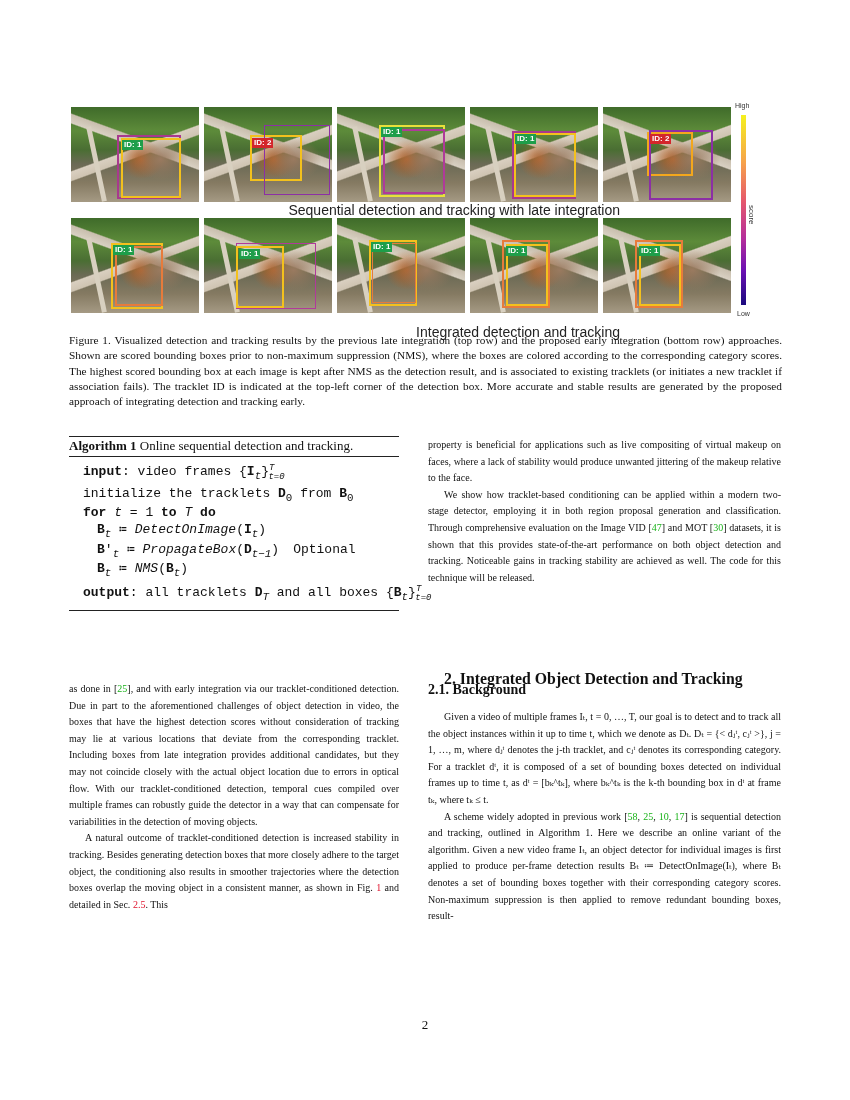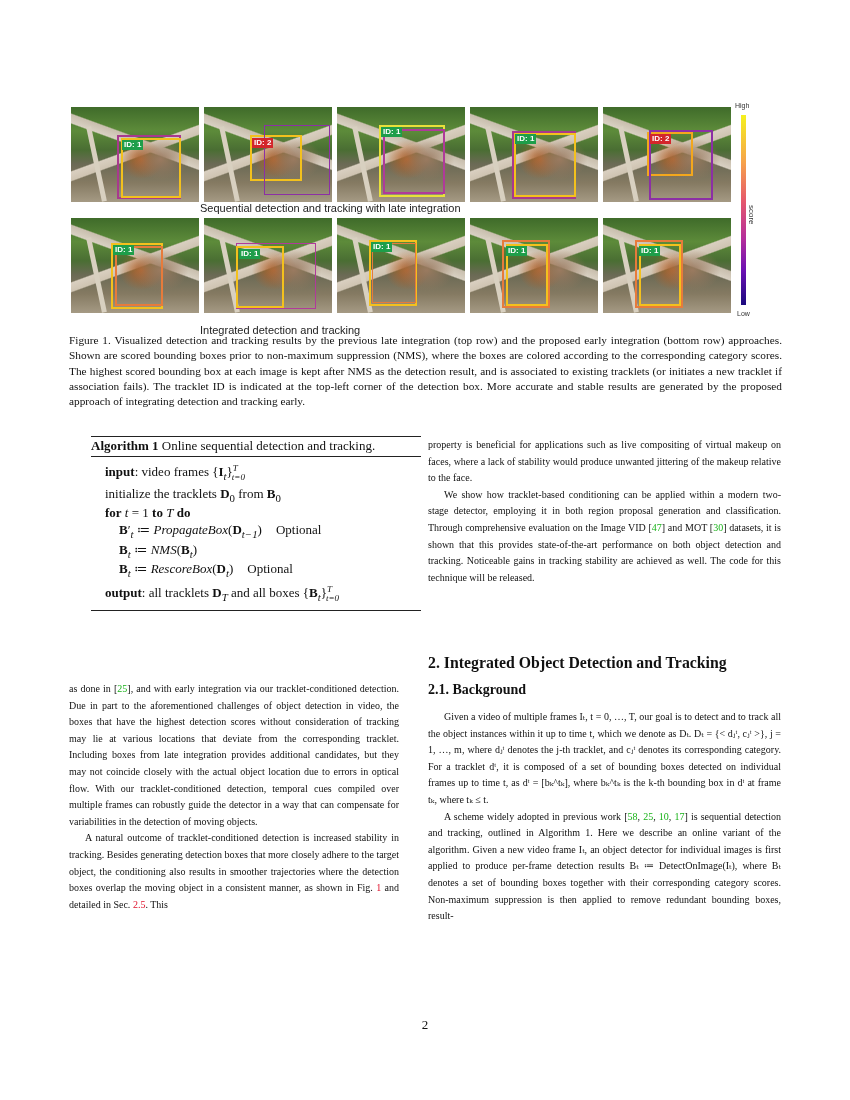--- a/index.html
+++ b/index.html
@@ -8,37 +8,37 @@
   .frame{position:absolute;width:128px;height:95px;overflow:hidden;
     background:
       radial-gradient(ellipse 40px 30px at 70% 55%, #9a7a60 0%, rgba(154,122,96,0) 70%),
       radial-gradient(ellipse 25px 22px at 55% 55%, #b4622a 0%, rgba(180,98,42,0) 90%),
       linear-gradient(160deg, transparent 45%, #d9cfc0 46%, #cfc4b2 52%, transparent 53%),
       linear-gradient(20deg, transparent 55%, #d8d0c2 56%, #c9bfae 62%, transparent 63%),
       linear-gradient(180deg, #3f6b2a 0%, #5d8b3a 25%, #4a6e33 45%, #6b6a55 60%, #857a62 80%, #a59a84 100%);}
   .frame::before{content:"";position:absolute;left:18%;top:20%;width:5px;height:80%;background:#d8d0c0;transform:rotate(-12deg);}
   .bbox{position:absolute;box-sizing:border-box;}
   .tag{position:absolute;font-family:"Liberation Sans","DejaVu Sans",sans-serif;font-size:8px;font-weight:bold;color:#fff;padding:0 2px;line-height:10px;}
-  .rowlabel{position:absolute;font-family:"Liberation Sans","DejaVu Sans",sans-serif;font-size:11px;color:#222;text-align:left;}
+  .rowlabel{position:absolute;font-family:"Liberation Sans","DejaVu Sans",sans-serif;font-size:14px;color:#222;text-align:right;}
   .cbar{position:absolute;left:741px;top:115px;width:5px;height:190px;background:linear-gradient(180deg,#f5f11e 0%,#f6a24b 25%,#e6596b 45%,#b52e9b 65%,#6b11b3 82%,#1b0a7e 100%);}
   .cbtext{position:absolute;font-family:"Liberation Sans","DejaVu Sans",sans-serif;font-size:7px;color:#333;}
   .caption{position:absolute;left:69px;top:333px;width:713px;font-size:11.3px;line-height:15.3px;text-align:justify;}
   .col{position:absolute;font-size:10px;line-height:16.6px;text-align:justify;}
   .col p{margin:0;}
   .indent{text-indent:16px;}
   .green{color:#19b219;}
   .red{color:#e0112b;}
-  .algo{position:absolute;left:69px;top:436px;width:330px;font-size:13px;line-height:16.3px;margin-left:22px;}
+  .algo{position:absolute;left:69px;top:436px;width:330px;font-size:13px;line-height:16.3px;}
   .algo .rule{border-top:1.3px solid #222;}
   .algo .hdr{padding:1px 0 2px 0;border-bottom:0.8px solid #222;}
-  .algo .ln{white-space:nowrap;}
+  .algo .ln{white-space:nowrap;font-family:Liberation Mono, monospace;}
   .algo .i1{padding-left:14px;}
   .math{font-style:italic;}
   .opt{margin-left:14px;}
-  h2{position:absolute;margin:0;font-size:15.8px;font-weight:bold;}
+  h2{position:absolute;margin:16px;font-size:15.8px;font-weight:bold;}
   h3{position:absolute;margin:0;font-size:14px;font-weight:bold;}
   .pageno{position:absolute;left:0;width:850px;top:1017px;text-align:center;font-size:13px;}
 </style>
 </head>
 <body>
 
 <div>
 
   <div class="frame" style="left:71px;top:107px;">
     <div class="bbox" style="left:46px;top:28px;width:64px;height:64px;border:2px solid #a8398e;"></div>
@@ -102,23 +102,23 @@
 
 <div class="caption">Figure 1. Visualized detection and tracking results by the previous late integration (top row) and the proposed early integration (bottom row) approaches. Shown are scored bounding boxes prior to non-maximum suppression (NMS), where the boxes are colored according to the corresponding category scores. The highest scored bounding box at each image is kept after NMS as the detection result, and is associated to existing tracklets (or initiates a new tracklet if association fails). The tracklet ID is indicated at the top-left corner of the detection box. More accurate and stable results are generated by the proposed approach of integrating detection and tracking early.</div>
 
 <div class="algo">
   <div class="rule"></div>
   <div class="hdr"><b>Algorithm 1</b><span> Online sequential detection and tracking.</span></div>
   <div style="padding:3px 0 3px 14px;">
     <div class="ln"><b>input</b>: video frames {<b>I</b><sub class="math">t</sub>}<sup class="math" style="font-size:9px;">T</sup><sub class="math" style="font-size:9px;margin-left:-6px;">t=0</sub></div>
     <div class="ln">initialize the tracklets <b>D</b><sub>0</sub> from <b>B</b><sub>0</sub></div>
     <div class="ln"><b>for</b> <span class="math">t</span> = 1 <b>to</b> <span class="math">T</span> <b>do</b></div>
+    <div class="ln i1"><b>B</b><sub class="math">t</sub> ≔ <span class="math">DetectOnImage</span>(<b>I</b><sub class="math">t</sub>)</div>
     <div class="ln i1"><b>B</b>′<sub class="math">t</sub> ≔ <span class="math">PropagateBox</span>(<b>D</b><sub class="math">t−1</sub>)<span class="opt">Optional</span></div>
     <div class="ln i1"><b>B</b><sub class="math">t</sub> ≔ <span class="math">NMS</span>(<b>B</b><sub class="math">t</sub>)</div>
-    <div class="ln i1"><b>B</b><sub class="math">t</sub> ≔ <span class="math">RescoreBox</span>(<b>D</b><sub class="math">t</sub>)<span class="opt">Optional</span></div>
     <div class="ln"><b>output</b>: all tracklets <b>D</b><sub class="math">T</sub> and all boxes {<b>B</b><sub class="math">t</sub>}<sup class="math" style="font-size:9px;">T</sup><sub class="math" style="font-size:9px;margin-left:-6px;">t=0</sub></div>
   </div>
   <div class="rule"></div>
 </div>
 
 <div class="col" style="left:69px;top:681px;width:330px;">
   <p><span>as done in [</span><a class="green">25</a><span>], and with early integration via our tracklet-conditioned detection. Due in part to the aforementioned challenges of object detection in video, the boxes that have the highest detection scores without consideration of tracking may lie at various locations that deviate from the corresponding tracklet. Including boxes from late integration provides additional candidates, but they may not coincide closely with the actual object location due to errors in optical flow. With our tracklet-conditioned detection, temporal cues compiled over multiple frames can robustly guide the detector in a way that can compensate for variabilities in the detection of moving objects.</span></p>
   <p class="indent"><span>A natural outcome of tracklet-conditioned detection is increased stability in tracking. Besides generating detection boxes that more closely adhere to the target object, the conditioning also results in smoother trajectories where the detection boxes overlap the moving object in a consistent manner, as shown in Fig. </span><a class="red">1</a><span> and detailed in Sec. </span><a class="red">2.5</a><span>. This</span></p>
 </div>
 

